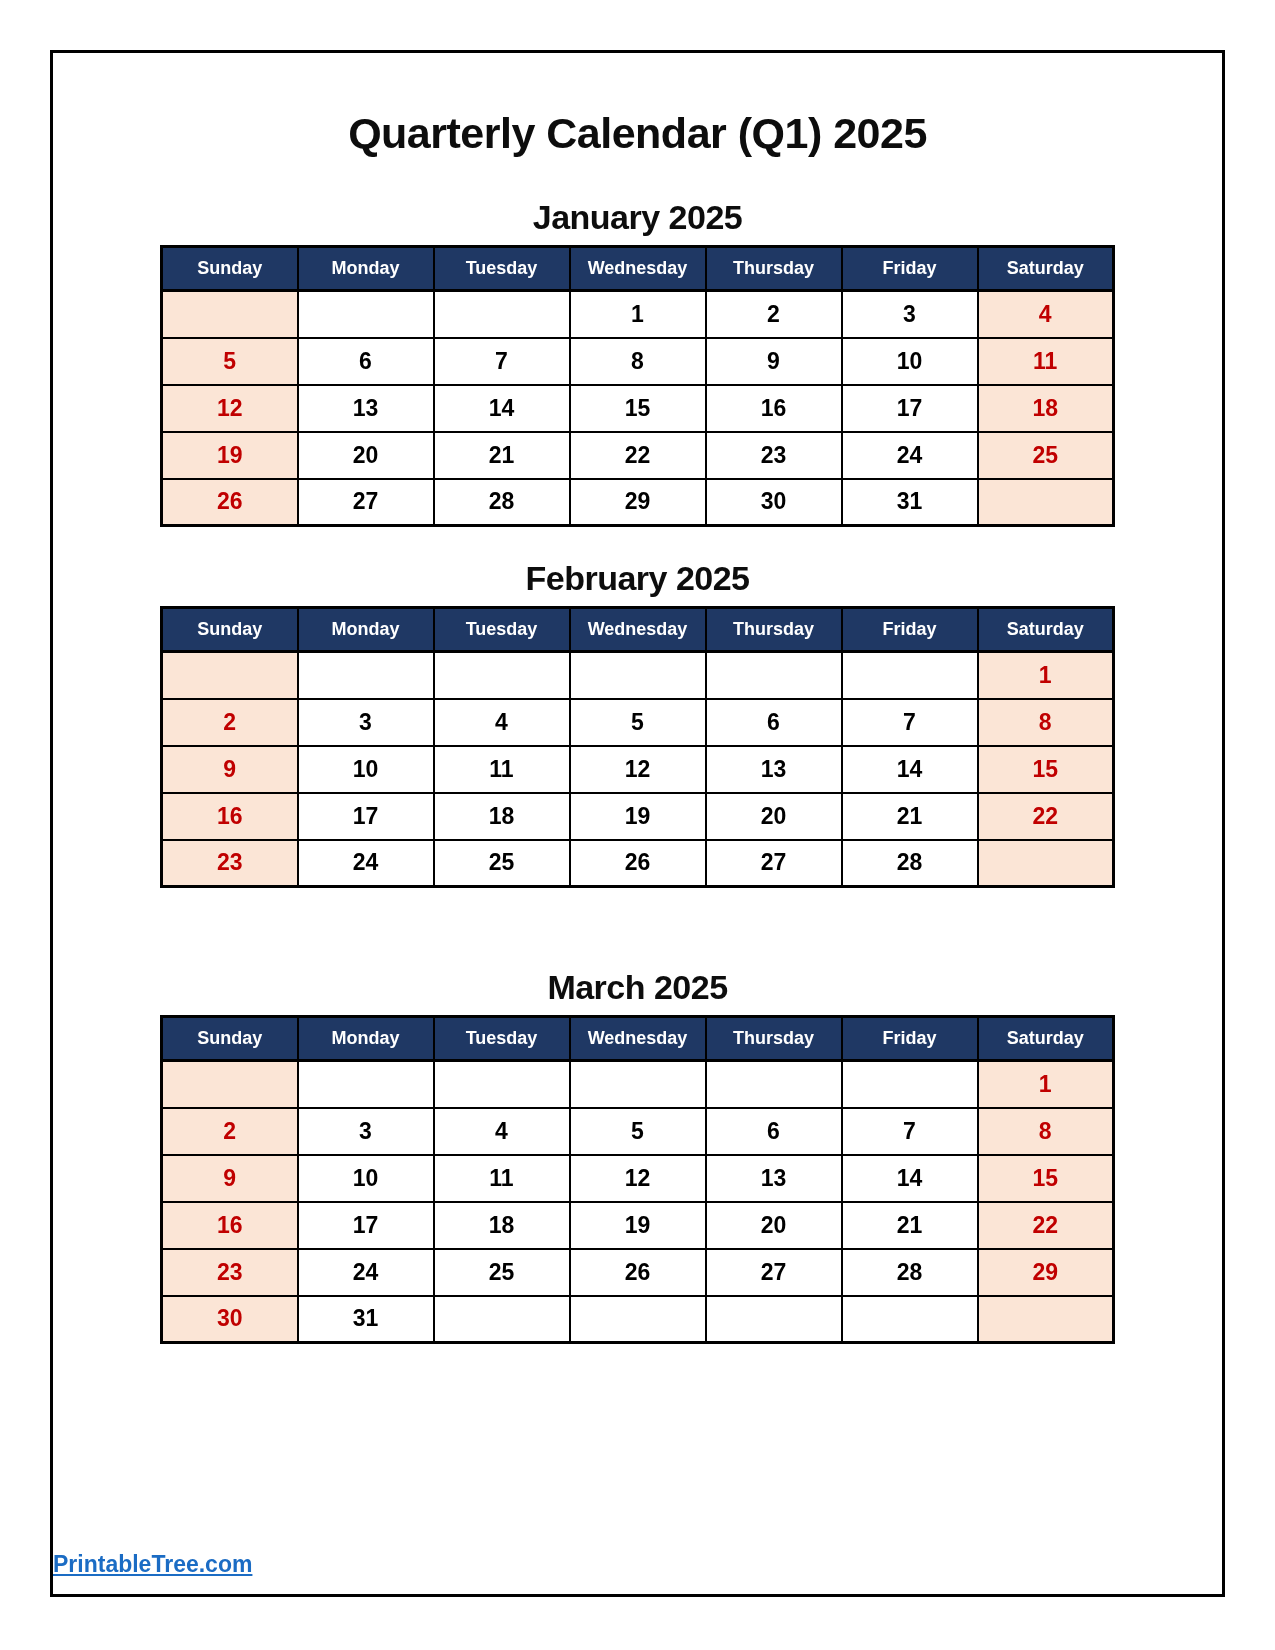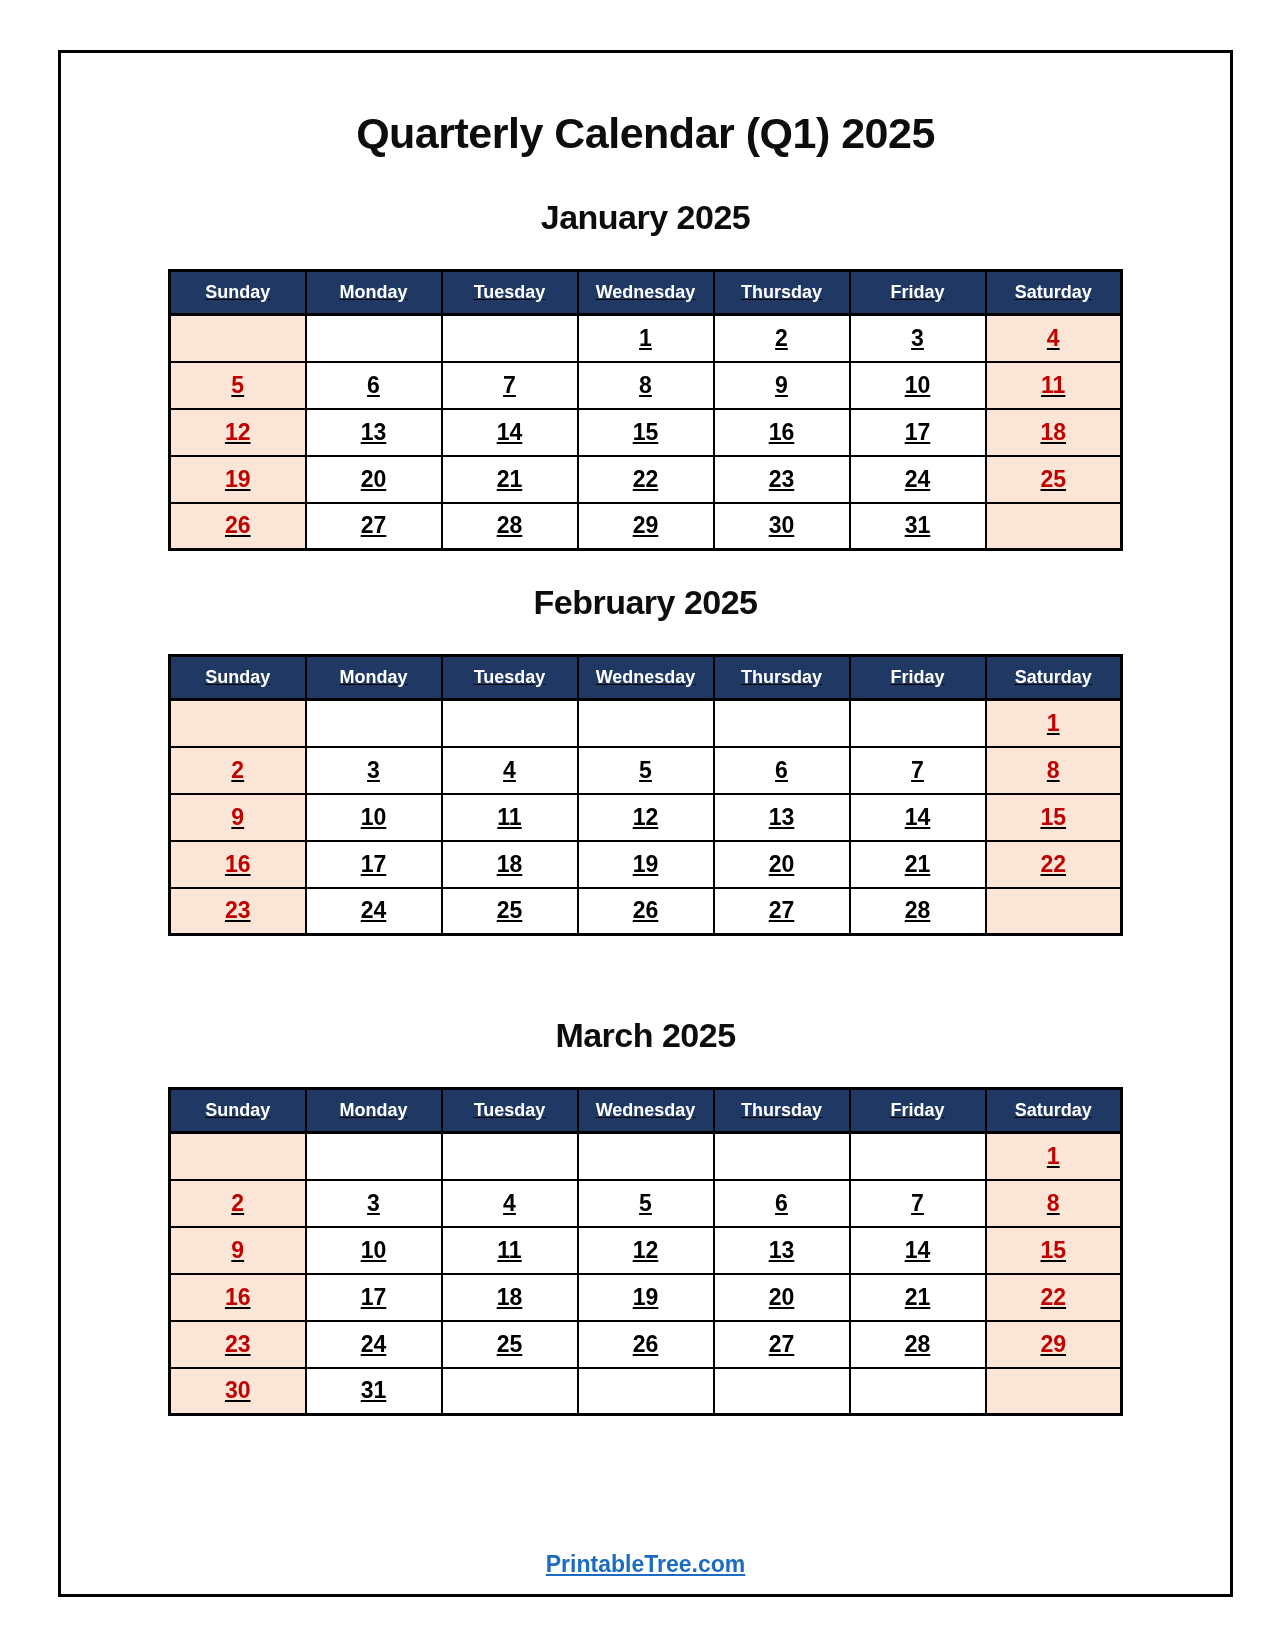--- a/index.html
+++ b/index.html
@@ -3,21 +3,21 @@
 <meta charset="utf-8">
 <style>
   * { box-sizing: border-box; margin: 0; padding: 0; }
   html, body { background: #ffffff; }
   body {
     width: 1275px; height: 1650px;
     position: relative;
     font-family: "Liberation Sans", sans-serif;
   }
   .sheet {
-    position: absolute; left: 58px; top: 50px;
+    position: absolute; left: 50px; top: 50px;
     width: 1175px; height: 1547px;
     border: 3px solid #000;
     background: #fff;
   }
   .page-title {
     margin-top: 56px;
     text-align: center;
     font-size: 43px;
     font-weight: bold;
     letter-spacing: -0.5px;
@@ -28,25 +28,24 @@
     font-size: 34px;
     font-weight: bold;
     letter-spacing: -0.5px;
     color: #0d0d0d;
   }
   .month:nth-of-type(1) .month-title { margin-top: 40px; }
   .month:nth-of-type(2) .month-title { margin-top: 32px; }
   .month:nth-of-type(3) .month-title { margin-top: 80px; }
   table.cal {
     width: 955px;
-    margin: 32px auto 0 auto;
+    margin: 8px auto 0 auto;
     border-collapse: collapse;
     table-layout: fixed;
     border: 3px solid #000;
-    text-decoration: underline;
   }
   table.cal th {
     background: var(--header-bg);
     color: var(--header-text);
     height: 44px;
     font-size: 18px;
     font-weight: bold;
     text-align: center;
     vertical-align: middle;
     border: 2px solid #000;
@@ -63,21 +62,21 @@
     border: 2px solid #000;
   }
   table.cal td.weekend {
     background: var(--weekend-bg);
     color: var(--weekend-text);
   }
   .footer-link {
     position: absolute;
     left: 0; right: 0; bottom: 16px;
     display: block;
-    text-align: center;
+    text-align: left;
     font-size: 23px;
     font-weight: bold;
     color: var(--link);
     text-decoration: underline;
     cursor: pointer;
   }
 </style>
 </head>
 <body>
 

